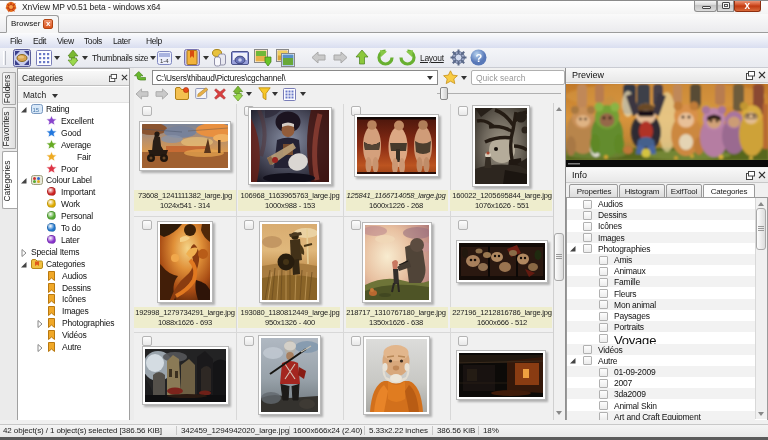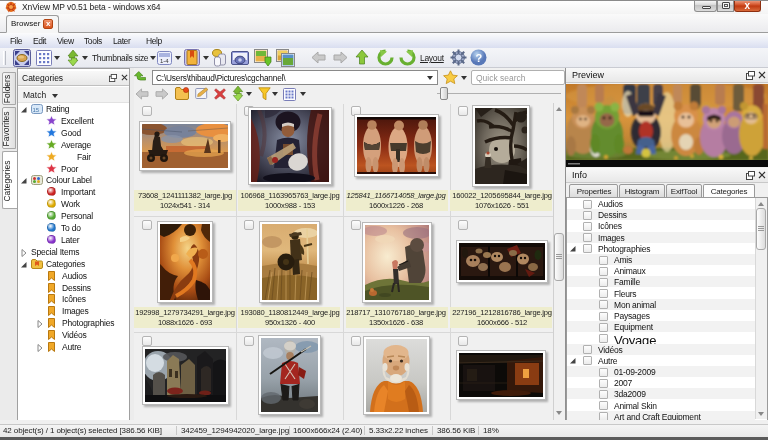--- a/index.html
+++ b/index.html
@@ -923,21 +923,21 @@
 <div class="abs" style="left:599px;top:289px;width:9px;height:9px;background:linear-gradient(#fdfdfd,#ececec);border:1px solid #b0b0b0;border-radius:1px;"></div>
 <div class="tx" style="left:614px;top:289px;font-size:8.5px;letter-spacing:-0.2px;color:#111;">Fleurs</div>
 <div class="abs" style="left:567px;top:299px;width:188px;height:11px;background:#f2f2f2;"></div>
 <div class="abs" style="left:599px;top:300px;width:9px;height:9px;background:linear-gradient(#fdfdfd,#ececec);border:1px solid #b0b0b0;border-radius:1px;"></div>
 <div class="tx" style="left:614px;top:300px;font-size:8.5px;letter-spacing:-0.2px;color:#111;">Mon animal</div>
 <div class="abs" style="left:567px;top:310px;width:188px;height:11px;background:#ffffff;"></div>
 <div class="abs" style="left:599px;top:312px;width:9px;height:9px;background:linear-gradient(#fdfdfd,#ececec);border:1px solid #b0b0b0;border-radius:1px;"></div>
 <div class="tx" style="left:614px;top:311px;font-size:8.5px;letter-spacing:-0.2px;color:#111;">Paysages</div>
 <div class="abs" style="left:567px;top:321px;width:188px;height:11px;background:#f2f2f2;"></div>
 <div class="abs" style="left:599px;top:323px;width:9px;height:9px;background:linear-gradient(#fdfdfd,#ececec);border:1px solid #b0b0b0;border-radius:1px;"></div>
-<div class="tx" style="left:614px;top:322px;font-size:8.5px;letter-spacing:-0.2px;color:#111;">Equipment</div>
+<div class="tx" style="left:614px;top:322px;font-size:8.5px;letter-spacing:-0.2px;color:#111;">Portraits</div>
 <div class="abs" style="left:567px;top:332px;width:188px;height:11px;background:#ffffff;"></div>
 <div class="abs" style="left:599px;top:334px;width:9px;height:9px;background:linear-gradient(#fdfdfd,#ececec);border:1px solid #b0b0b0;border-radius:1px;"></div>
 <div class="tx" style="left:614px;top:333px;font-size:13px;letter-spacing:-0.2px;color:#111;">Voyage</div>
 <div class="abs" style="left:567px;top:344px;width:188px;height:11px;background:#f2f2f2;"></div>
 <div class="abs" style="left:583px;top:345px;width:9px;height:9px;background:linear-gradient(#fdfdfd,#ececec);border:1px solid #b0b0b0;border-radius:1px;"></div>
 <div class="tx" style="left:598px;top:345px;font-size:8.5px;letter-spacing:-0.2px;color:#111;">Vidéos</div>
 <div class="abs" style="left:567px;top:355px;width:188px;height:11px;background:#ffffff;"></div>
 <svg class="abs" style="left:569px;top:357px" width="8" height="8">
     <path d="M6.5 1 L6.5 6.5 L1 6.5 Z" fill="#444"></path>
   </svg>

